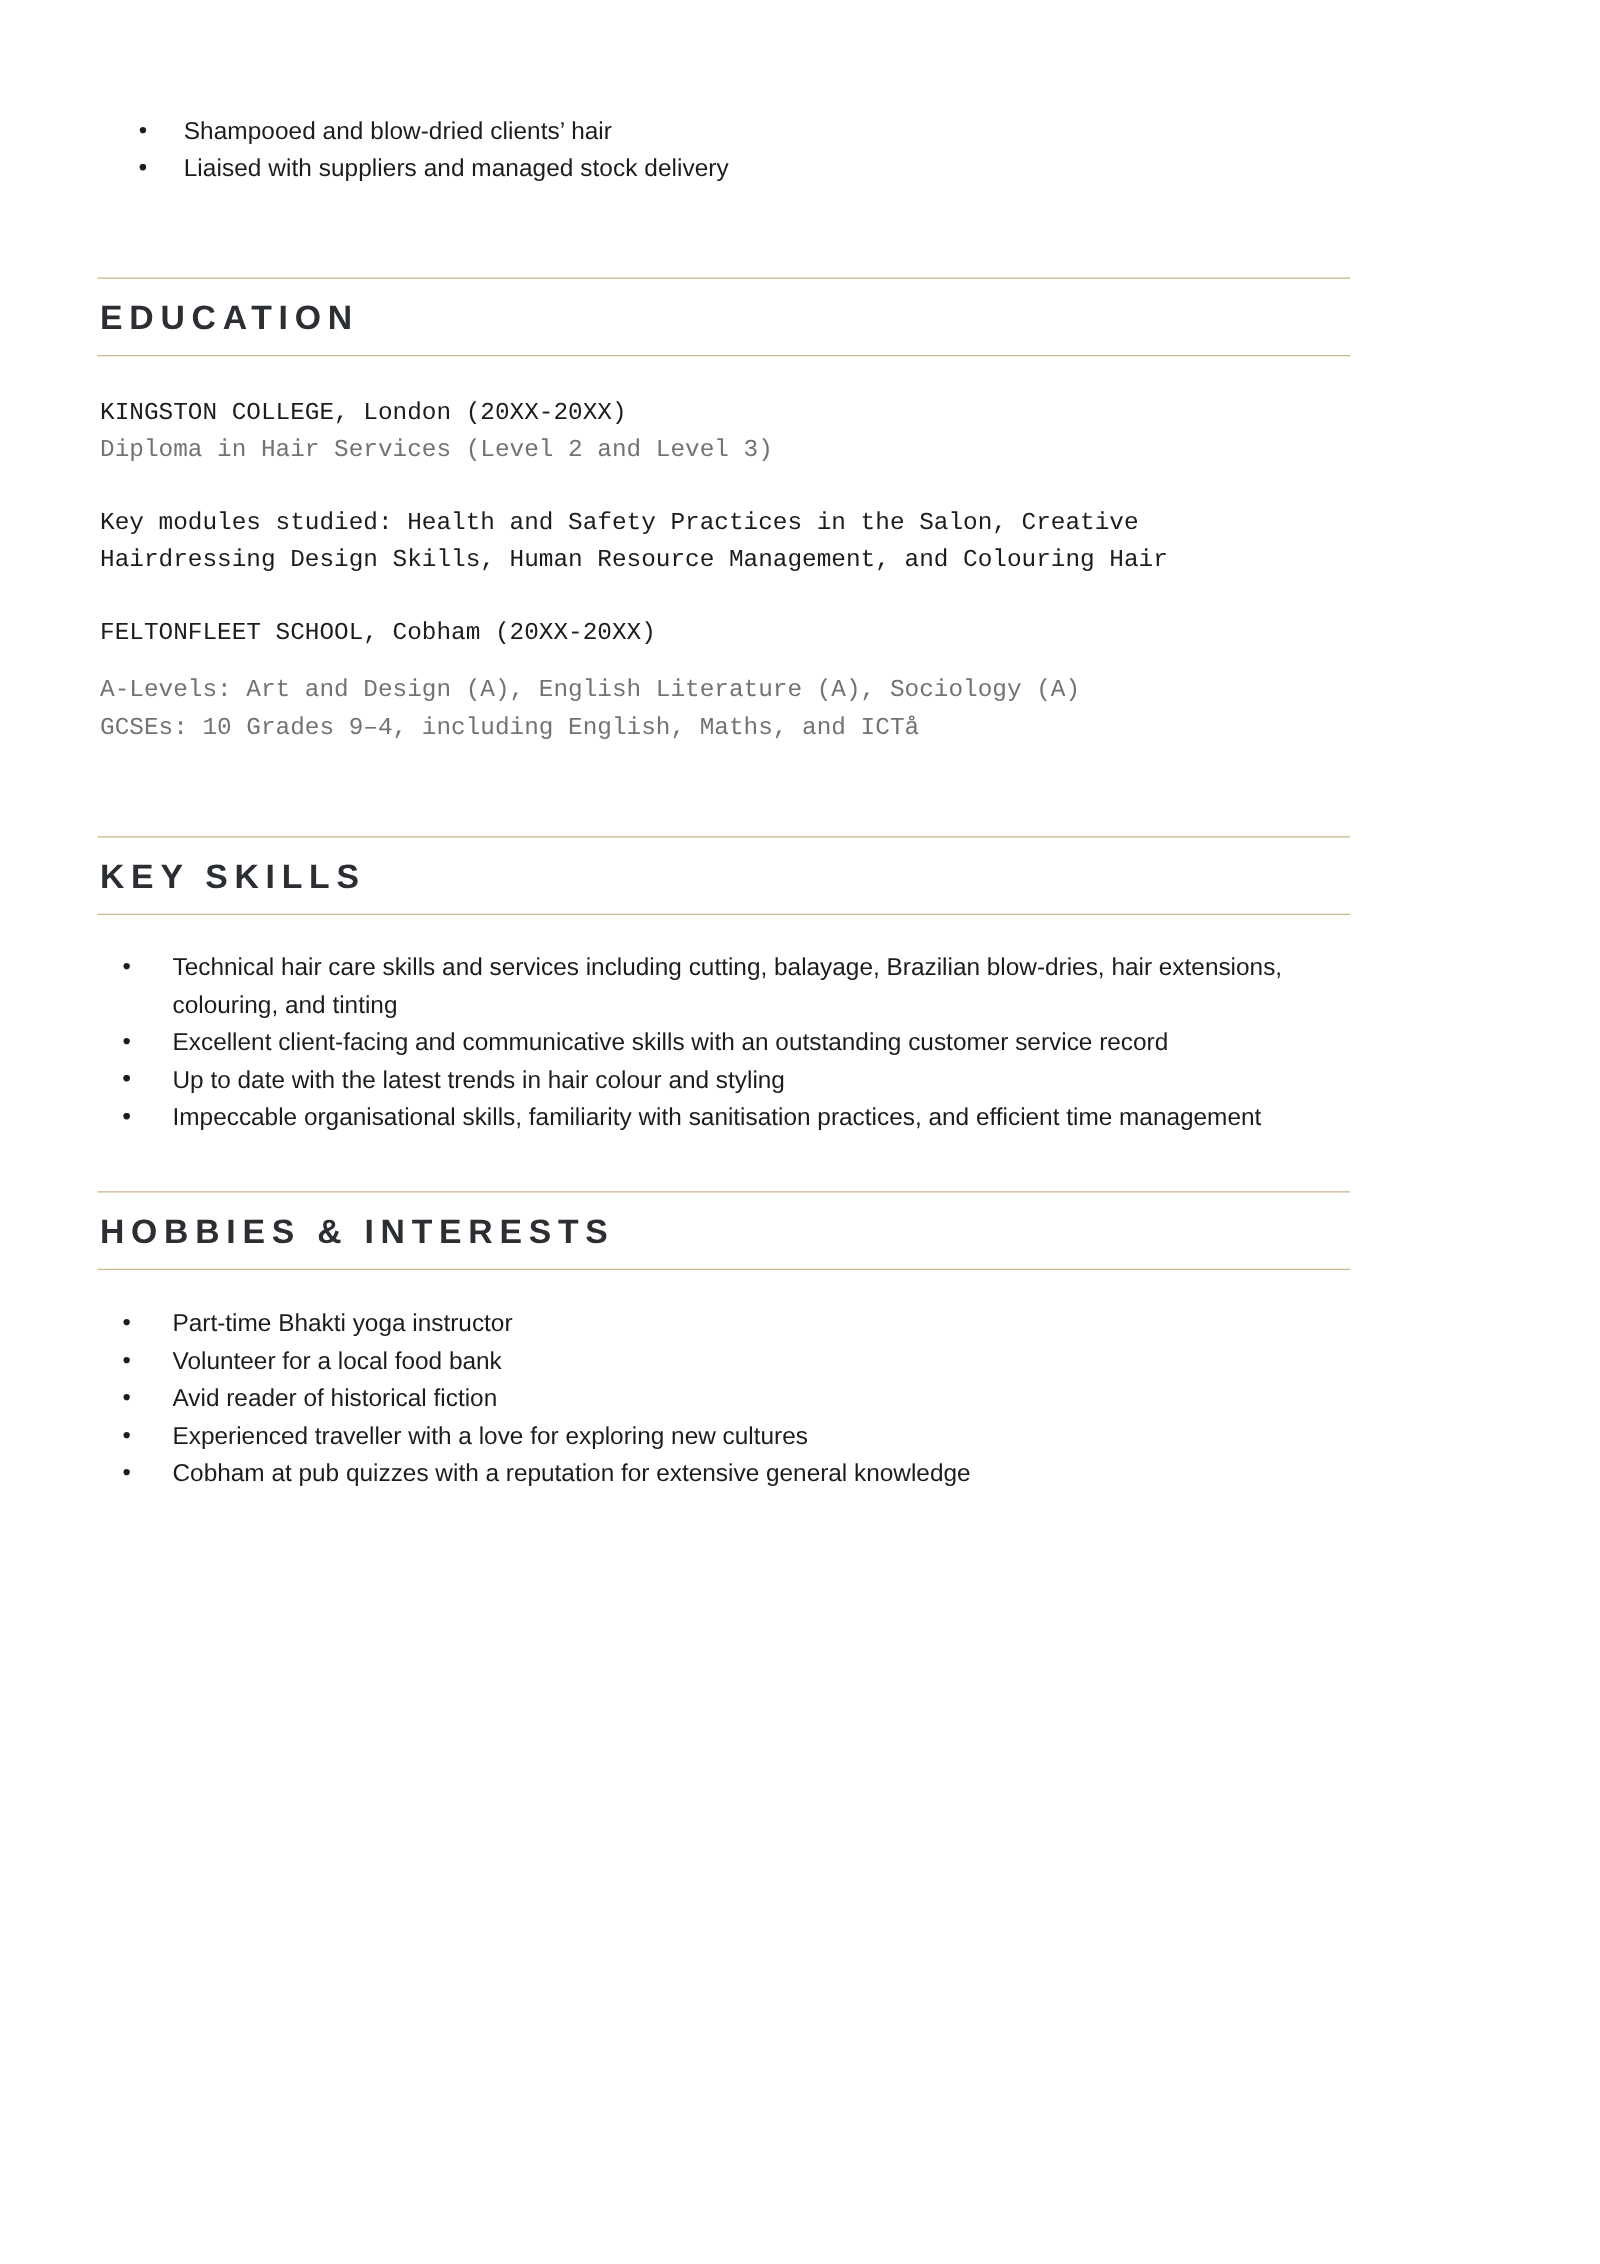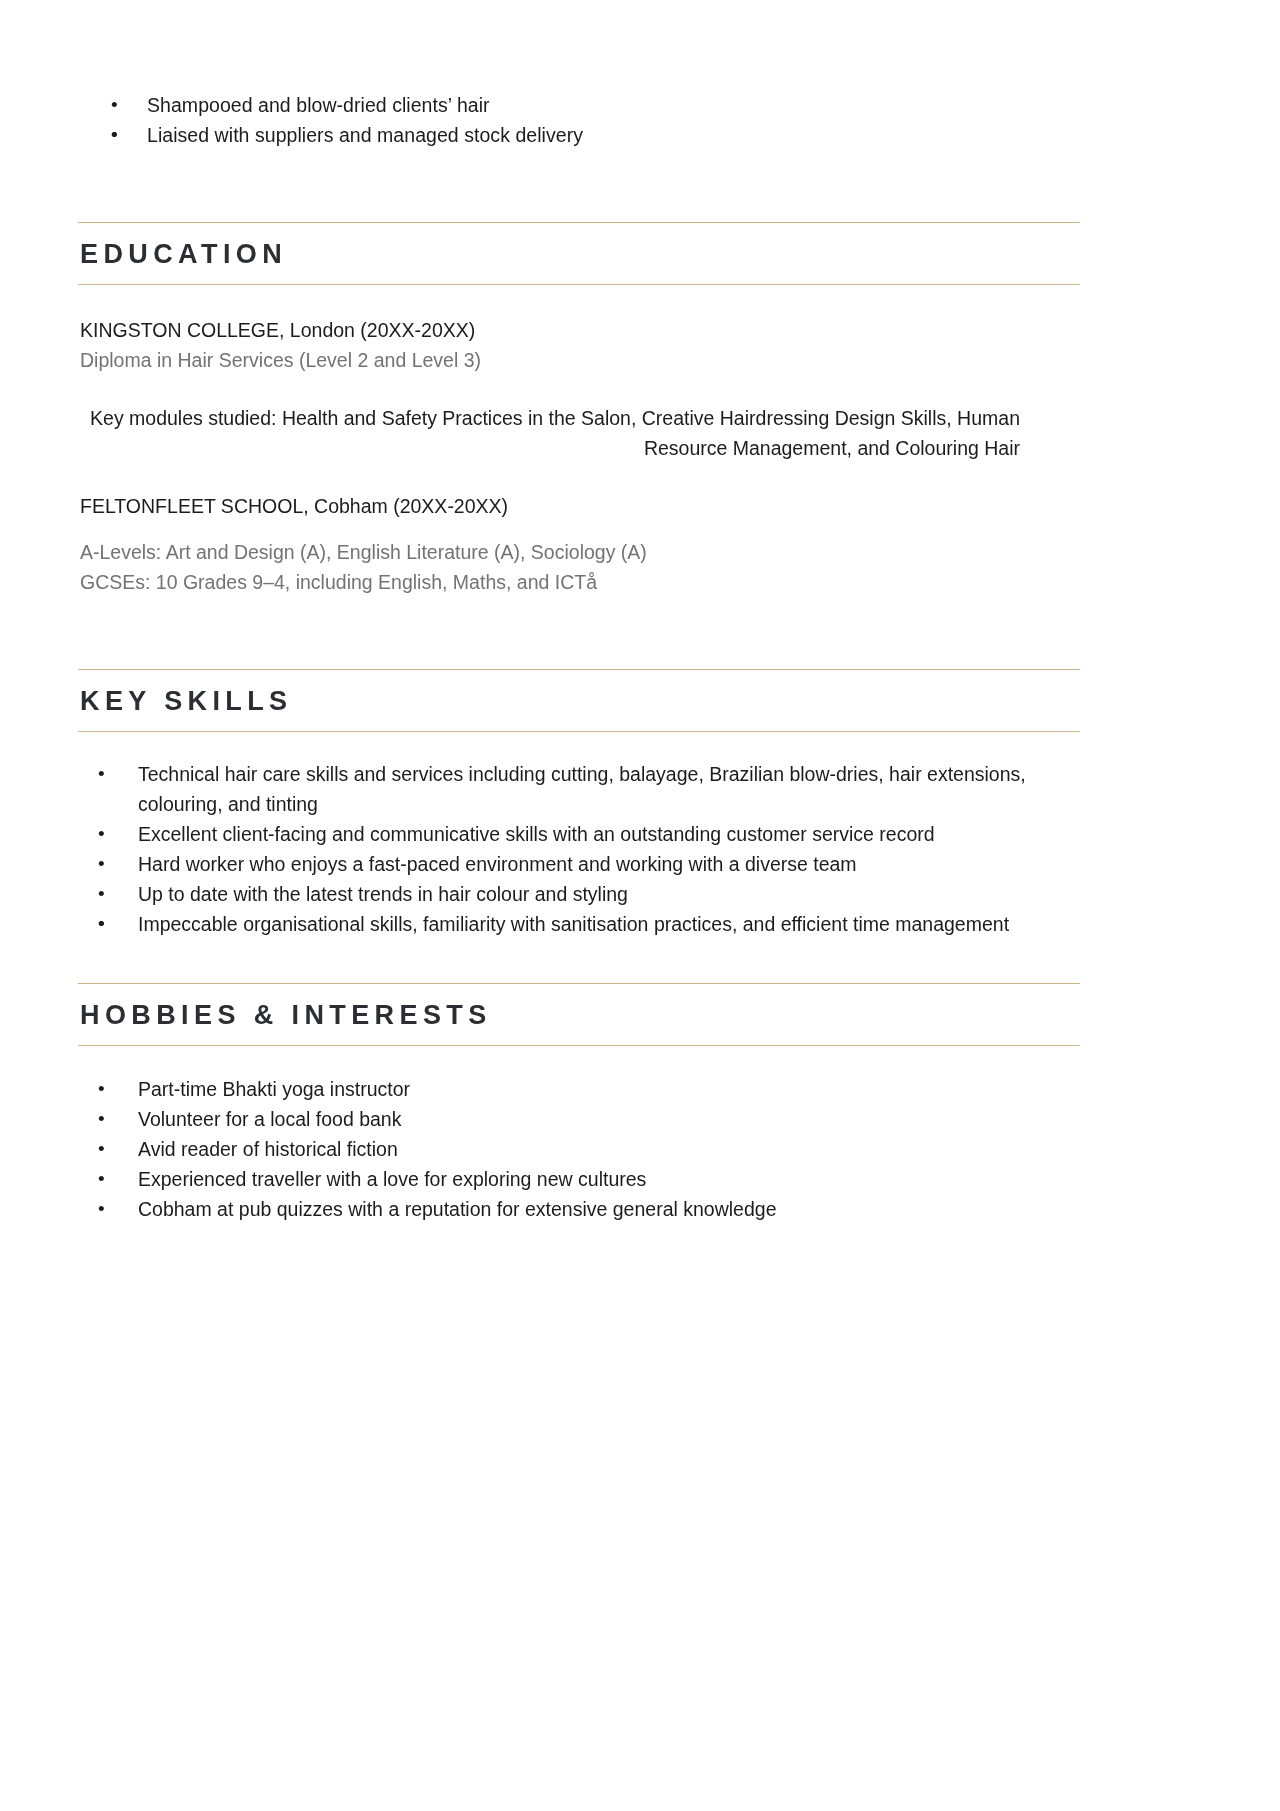--- a/index.html
+++ b/index.html
@@ -72,37 +72,37 @@
     letter-spacing: 5.4px;
     color: #2b2f33;
     padding: 18px 0 17px 2px;
     line-height: 26px;
     white-space: nowrap;
   }
 
   
   .edu-block {
     padding-left: 2px;
+    font-family: Liberation Mono, monospace;
   }
   .edu-line {
     font-size: 19.5px;
     line-height: 30px;
     color: #737373;
   }
   .edu-school {
     font-size: 19.5px;
     line-height: 30px;
     color: #1c1c1c;
   }
   .edu-para {
     font-size: 19.5px;
     line-height: 30px;
     color: #1c1c1c;
     max-width: 940px;
-    text-align: right;
   }
   .gap-sm { height: 28px; }
   .gap-md { height: 30px; }
 
   
   .blist {
     margin: 0;
     padding: 0;
     list-style: none;
   }
@@ -184,21 +184,20 @@
         <li>
           <span class="bullet">•</span>
           <span>Technical hair care skills and services including cutting, balayage, Brazilian blow-dries, hair extensions, colouring, and tinting</span>
         </li>
         <li>
           <span class="bullet">•</span>
           <span>Excellent client-facing and communicative skills with an outstanding customer service record</span>
         </li>
         <li>
           <span class="bullet">•</span>
-          <span>Hard worker who enjoys a fast-paced environment and working with a diverse team</span>
         </li>
         <li>
           <span class="bullet">•</span>
           <span>Up to date with the latest trends in hair colour and styling</span>
         </li>
         <li>
           <span class="bullet">•</span>
         </li>
         <li>
           <span class="bullet">•</span>

